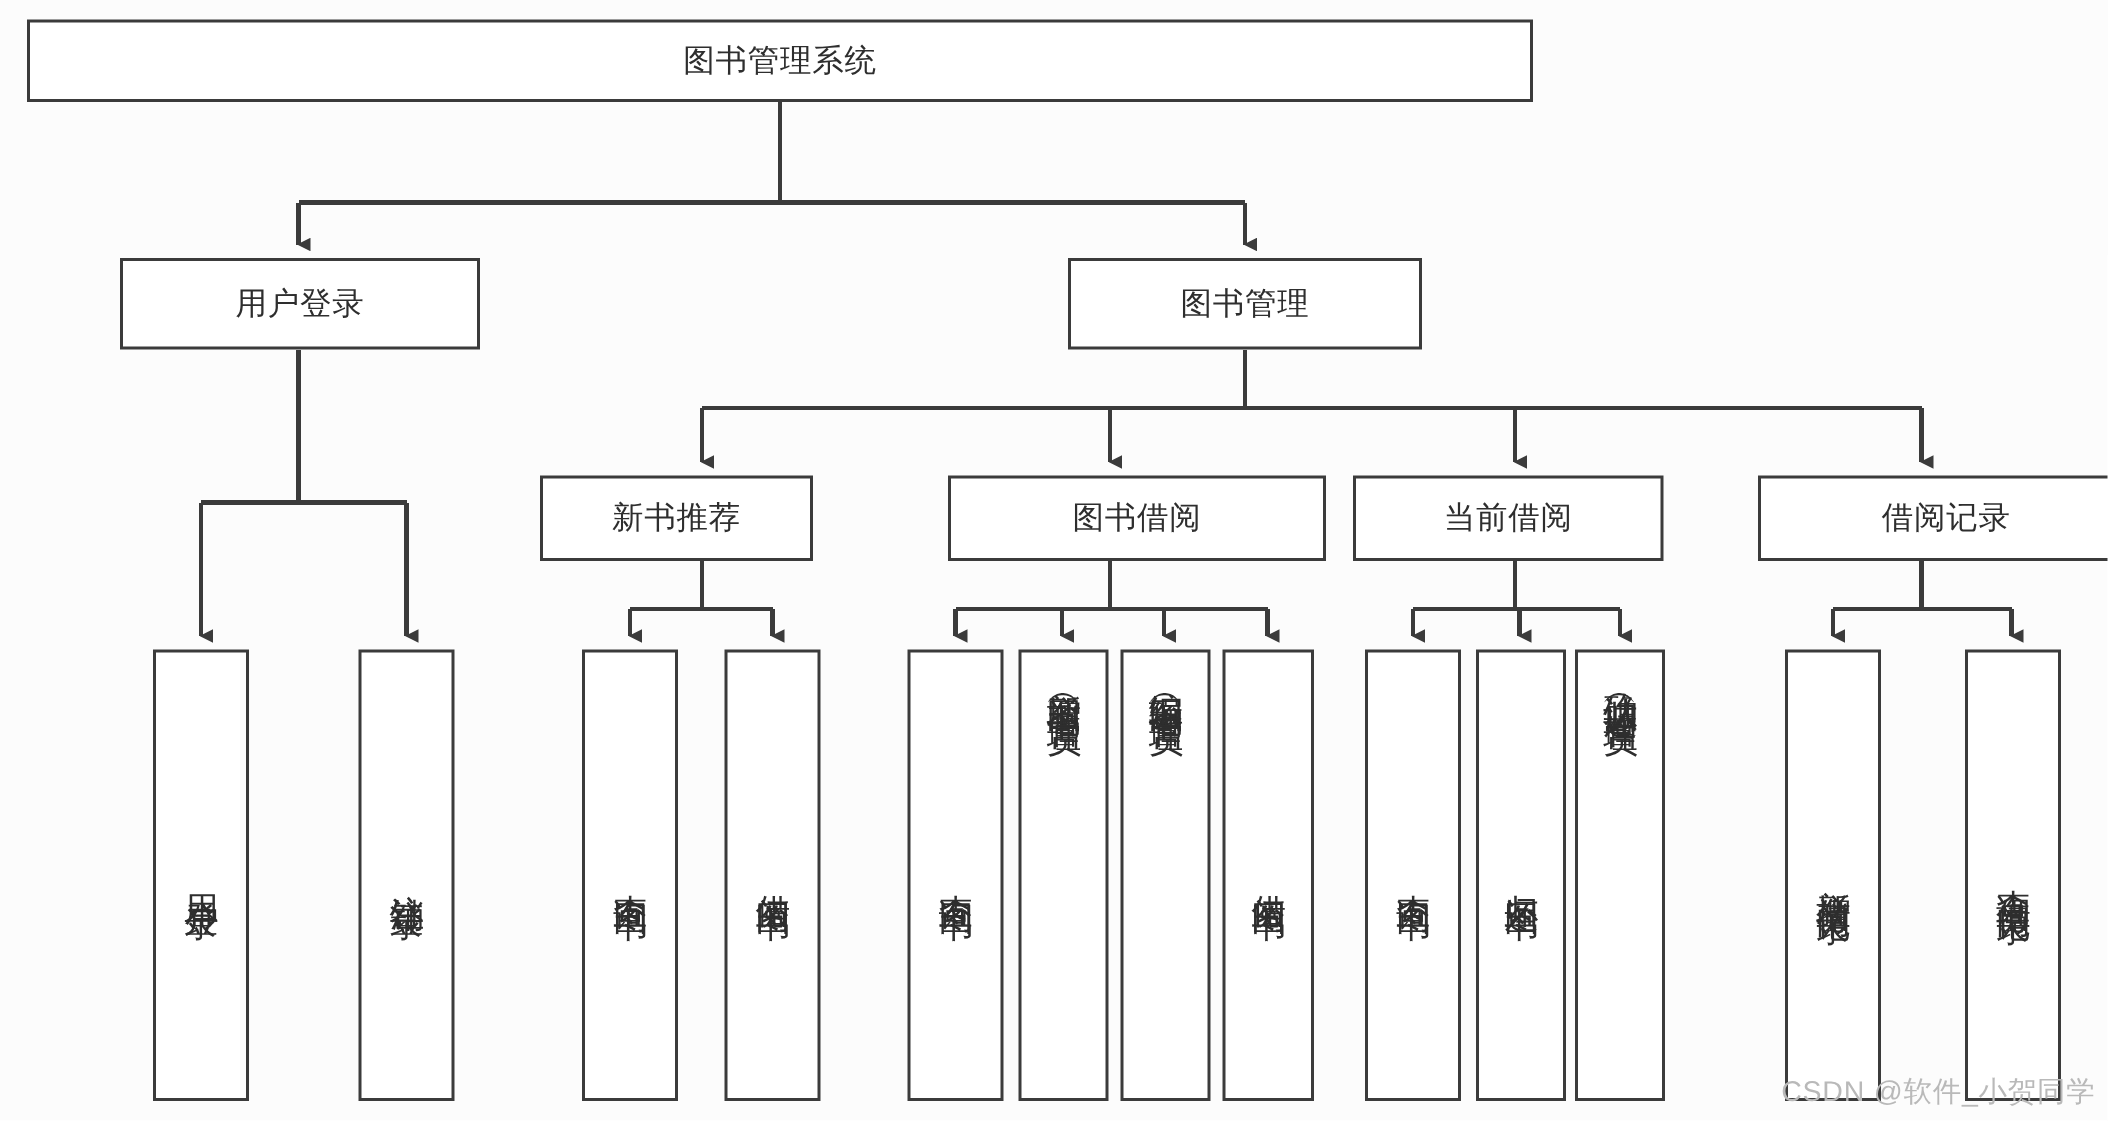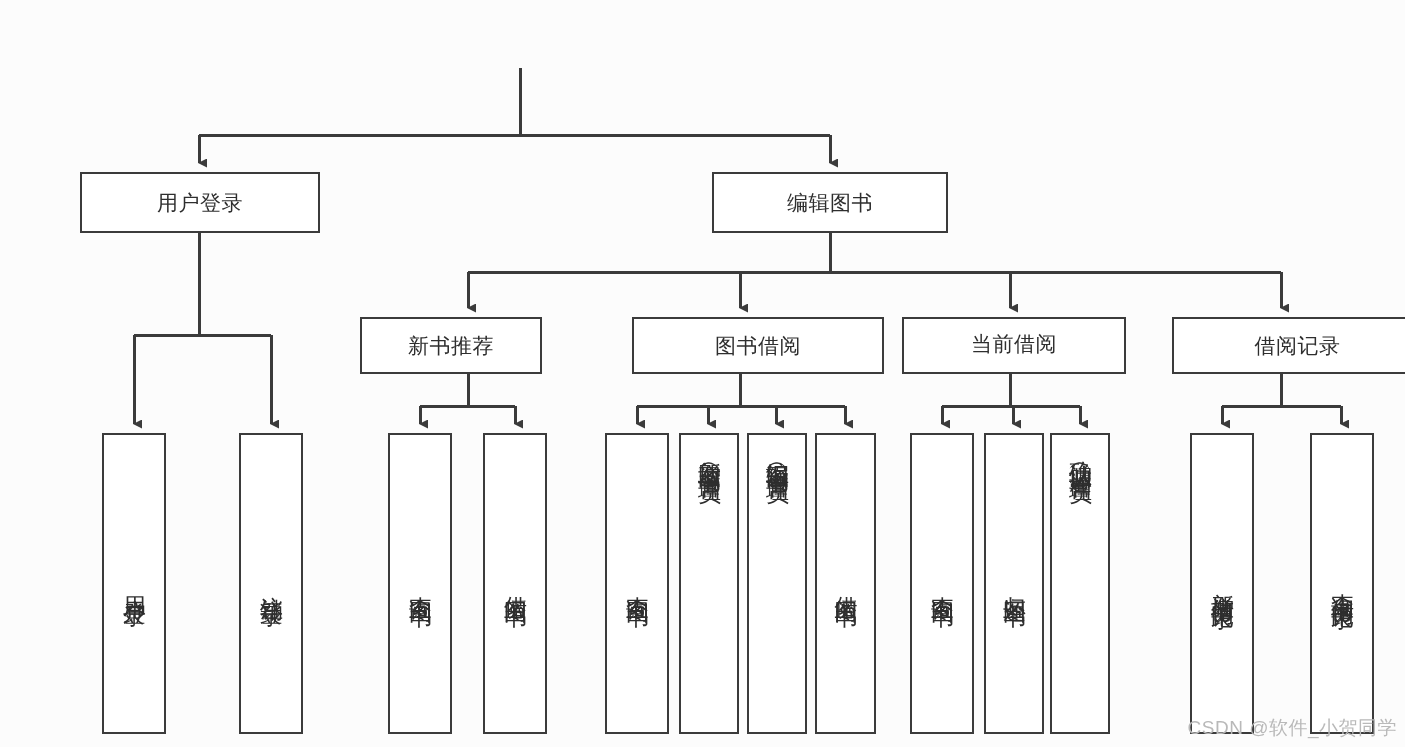--- a/index.html
+++ b/index.html
@@ -125,38 +125,41 @@
       <path d="M1013,406 L1013,424" marker-end="url(#arrowhead)"></path>
       <path d="M1080,406 L1080,424" marker-end="url(#arrowhead)"></path>
 
       <path d="M1281,374 L1281,406"></path>
       <path d="M1222,406 L1341,406"></path>
       <path d="M1222,406 L1222,424" marker-end="url(#arrowhead)"></path>
       <path d="M1341,406 L1341,424" marker-end="url(#arrowhead)"></path>
     </g>
   </svg>
 
+  <div class="node-box horiz" style="left:18px; top:13px; width:1004px; height:55px;">
+    <span class="node-label">图书管理系统</span>
+  </div>
 
   <div class="node-box horiz" style="left:80px; top:172px; width:240px; height:61px;">
     <span class="node-label">用户登录</span>
   </div>
 
   <div class="node-box horiz" style="left:712px; top:172px; width:236px; height:61px;">
-    <span class="node-label">编辑图书</span>
+    <span class="node-label">图书管理</span>
   </div>
 
   <div class="node-box horiz" style="left:360px; top:317px; width:182px; height:57px;">
     <span class="node-label">新书推荐</span>
   </div>
 
   <div class="node-box horiz" style="left:632px; top:317px; width:252px; height:57px;">
     <span class="node-label">图书借阅</span>
   </div>
 
-  <div class="node-box horiz" style="left:902px; top:317px; width:224px; height:57px;font-family:Liberation Mono, monospace;">
+  <div class="node-box horiz" style="left:902px; top:317px; width:207px; height:57px;">
     <span class="node-label">当前借阅</span>
   </div>
 
   <div class="node-box horiz" style="left:1172px; top:317px; width:251px; height:57px;">
     <span class="node-label">借阅记录</span>
   </div>
 
   <div class="node-box vert centered" style="left:102px; top:433px; width:64px; height:301px;">
     <span class="node-label">用户登录</span>
   </div>

